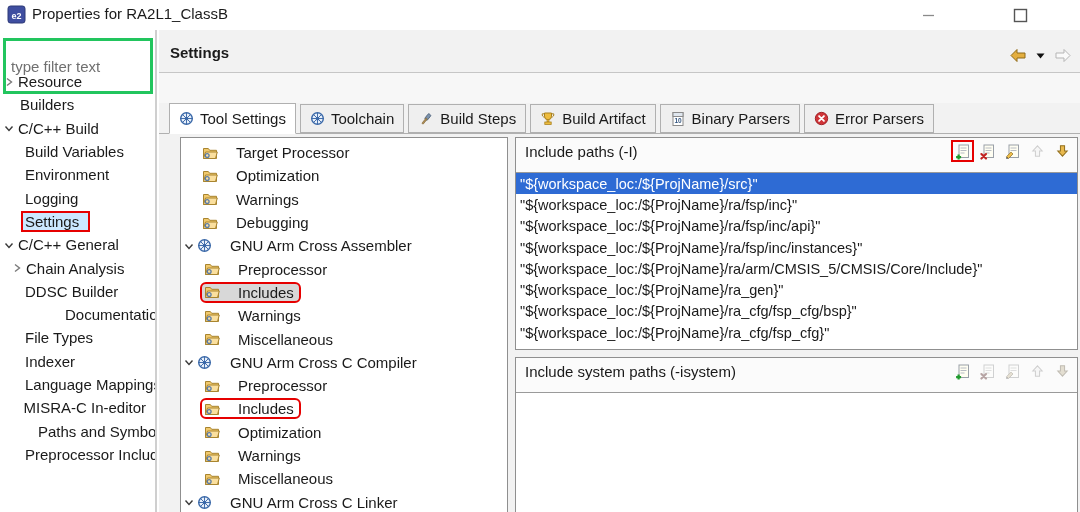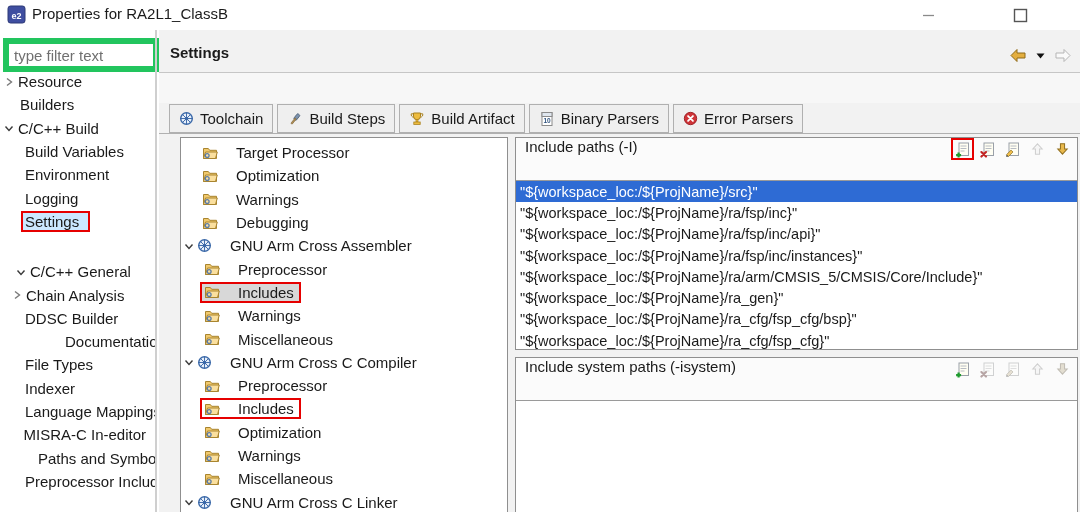--- a/index.html
+++ b/index.html
@@ -7,22 +7,22 @@
          font-family:"Liberation Sans",sans-serif;color:#1a1a1a;}
   
   .titlebar{position:absolute;left:0;top:0;width:1080px;height:30px;background:#fff;}
   .appic{position:absolute;left:7px;top:5px;width:19px;height:19px;}
   .wtitle{position:absolute;left:32px;top:5px;font-size:15px;white-space:nowrap;}
   .wbtn{position:absolute;top:2px;width:44px;height:26px;display:flex;align-items:center;justify-content:center;}
   .wbtn.min{left:906px;} .wbtn.max{left:998px;}
   
   .sidebar{position:absolute;left:0;top:30px;width:157px;height:482px;background:#fff;}
   .sidebar .divider{position:absolute;right:0;top:0;width:2px;height:482px;background:#cfcfcf;}
-  .filter{position:absolute;left:3px;top:8px;width:134px;height:22px;border:6px solid #22c55e;
-          font-size:15px;padding:0 5px;color:#ef4444;font-family:"Liberation Sans",sans-serif;}
+  .filter{position:absolute;left:3px;top:8px;width:134px;height:22px;border:3px solid #22c55e;
+          font-size:15px;padding:14px 5px;color:#ef4444;font-family:"Liberation Sans",sans-serif;}
   .filter::placeholder{color:#707070;}
   .side-tree{position:absolute;left:0;top:40px;width:157px;height:442px;overflow:hidden;}
   .srow{height:23.3px;display:flex;align-items:center;font-size:15px;white-space:nowrap;overflow:hidden;cursor:default;}
   .srow .arrow{margin-right:4px;display:inline-flex;flex:none;}
   .slabel{border:2px solid transparent;padding:0 9px 0 2px;margin-left:-4px;white-space:nowrap;}
   .slabel.sel{background:var(--sidebar-sel,#cce8ff);}
   .slabel.annot{border-color:var(--annot,#e60000);}
   
   .main{position:absolute;left:159px;top:30px;width:921px;height:482px;background:#f2f2f2;}
   .mheader{position:absolute;left:0;top:7px;width:921px;height:35px;border-bottom:1px solid #c6c6c6;}
@@ -35,29 +35,29 @@
        border:1px solid #b0b0b0;background:#efefef;font-size:15px;white-space:nowrap;cursor:default;}
   .tab.active{background:#fff;border-bottom:1px solid #fff;margin-bottom:-1px;height:29px;z-index:2;}
   .tab .ic{display:inline-flex;}
   
   .tool-tree{position:absolute;left:21px;top:107px;width:326px;height:380px;background:#fff;
              border:1px solid #8f8f8f;overflow:hidden;padding-top:3px;box-sizing:content-box;}
   .trow{height:23.3px;display:flex;align-items:center;font-size:15px;white-space:nowrap;cursor:default;}
   .rowbox{display:inline-flex;align-items:center;gap:18px;border:2px solid transparent;
           padding:0 5px 0 2px;margin-left:-4px;}
   .rowbox.sel{background:var(--tree-sel,#d8d8d8);}
-  .rowbox.annot{border-color:var(--annot,#e60000);}
+  .rowbox.annot{border-color:var(--annot,#e60000);border-radius:6px;}
   .trow .arrow{margin-right:3px;display:inline-flex;flex:none;}
   
   .right-col{position:absolute;left:356px;top:107px;width:563px;height:375px;}
   .panel{position:absolute;left:0;width:561px;background:#fff;border:1px solid #8f8f8f;}
   .panel.p1{top:0;height:211px;}
   .panel.p2{top:220px;height:170px;}
-  .phead{height:26px;display:flex;align-items:flex-start;border-bottom:1px solid #9a9a9a;
-         background:#fbfbfb;padding:0 3px 16px 9px;font-size:15px;}
+  .phead{height:26px;display:flex;align-items:center;border-bottom:1px solid #9a9a9a;
+         background:#fbfbfb;padding:0 3px 8px 9px;font-size:15px;}
   .ptitle{flex:1;white-space:nowrap;overflow:hidden;}
   .ptools{display:flex;align-items:center;gap:2px;}
   .tbtn{width:23px;height:22px;display:flex;align-items:center;justify-content:center;
         border:2px solid transparent;box-sizing:border-box;cursor:default;}
   .tbtn.annot{border-color:var(--annot,#e60000);}
   .tbtn.disabled{opacity:.45;filter:grayscale(75%);}
   .plist{overflow:hidden;}
   .prow{height:21.3px;display:flex;align-items:center;padding:0 4px;font-size:14.5px;white-space:nowrap;cursor:default;}
   .prow.sel{background:var(--list-sel,#2e6bd4);color:#fff;}
   .ic{display:inline-flex;line-height:0;}
@@ -118,21 +118,21 @@
         </div>
         <div class="srow" style="padding-left: 25px;">
           <span class="slabel">Environment</span>
         </div>
         <div class="srow" style="padding-left: 25px;">
           <span class="slabel">Logging</span>
         </div>
         <div class="srow" style="padding-left: 25px;">
           <span class="slabel sel annot">Settings</span>
         </div>
-        <div class="srow" style="padding-left: 16px; margin-top: 27px;">
+        <div class="srow" style="padding-left: 4px;">
           <span class="ic arrow">
             <svg width="10" height="10" viewBox="0 0 10 10">
               <path d="M1.5 3.5 L5 7.5 L8.5 3.5" fill="none" stroke="#3a3a3a" stroke-width="1.4"></path>
             </svg>
           </span>
           <span class="slabel">C/C++ General</span>
         </div>
         <div class="srow" style="padding-left: 12px;">
           <span class="ic arrow">
             <svg width="10" height="10" viewBox="0 0 10 10">
@@ -185,20 +185,30 @@
           </span>
         <span class="ic">
             <svg width="18" height="15" viewBox="0 0 18 15">
               <path d="M10 1.5 L16 7.5 L10 13.5 V10 H2 V5 H10 Z" fill="#fafafa" stroke="#b5b5b5"></path>
             </svg>
           </span>
       </span>
     </div>
     <div class="band"></div>
     <div class="tabbar">
+        <div class="tab active">
+          <span class="ic">
+            <svg width="15" height="15" viewBox="0 0 16 16">
+              <circle cx="8" cy="8" r="6.2" fill="#e8f0fa" stroke="#3a68a8" stroke-width="1.5"></circle>
+              <path d="M8 2 V14 M2 8 H14 M3.8 3.8 L12.2 12.2 M12.2 3.8 L3.8 12.2" stroke="#3a68a8" stroke-width="1"></path>
+              <circle cx="8" cy="8" r="2" fill="#3a68a8"></circle>
+            </svg>
+          </span>
+          <span>Tool Settings</span>
+        </div>
         <div class="tab">
           <span class="ic">
             <svg width="15" height="15" viewBox="0 0 16 16">
               <circle cx="8" cy="8" r="6.2" fill="#e8f0fa" stroke="#3a68a8" stroke-width="1.5"></circle>
               <path d="M8 2 V14 M2 8 H14 M3.8 3.8 L12.2 12.2 M12.2 3.8 L3.8 12.2" stroke="#3a68a8" stroke-width="1"></path>
               <circle cx="8" cy="8" r="2" fill="#3a68a8"></circle>
             </svg>
           </span>
           <span>Toolchain</span>
         </div>

